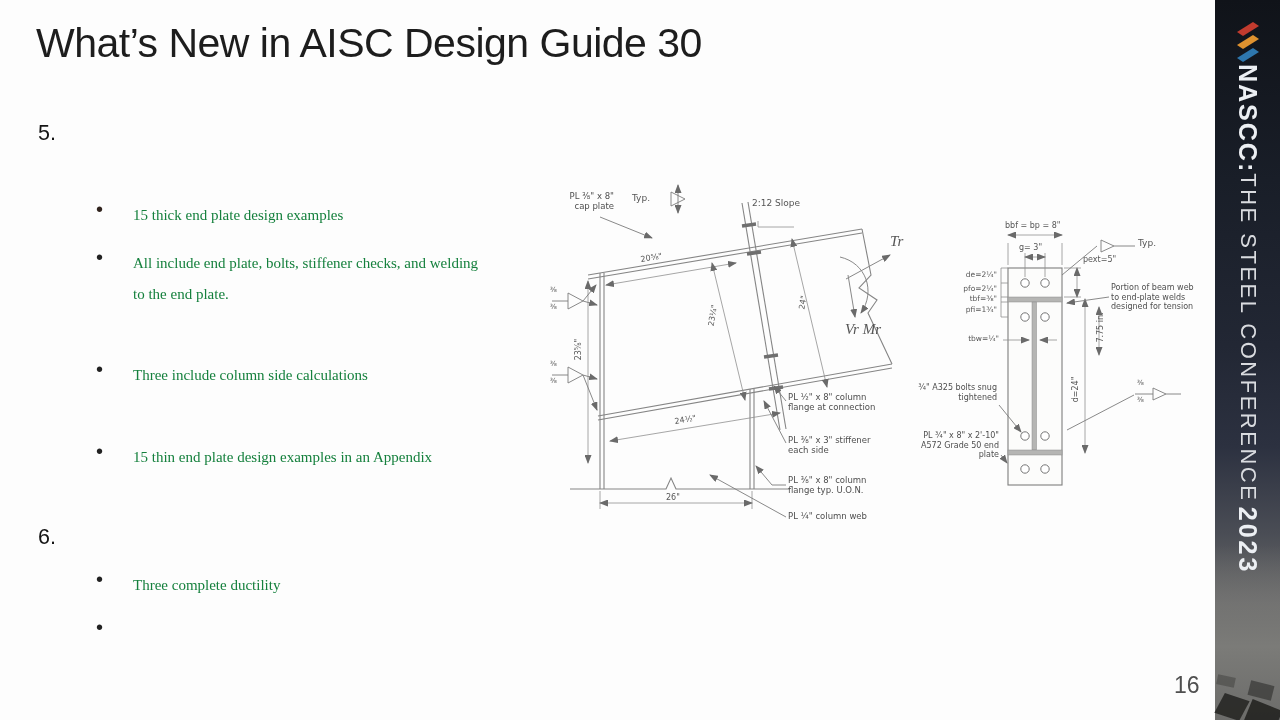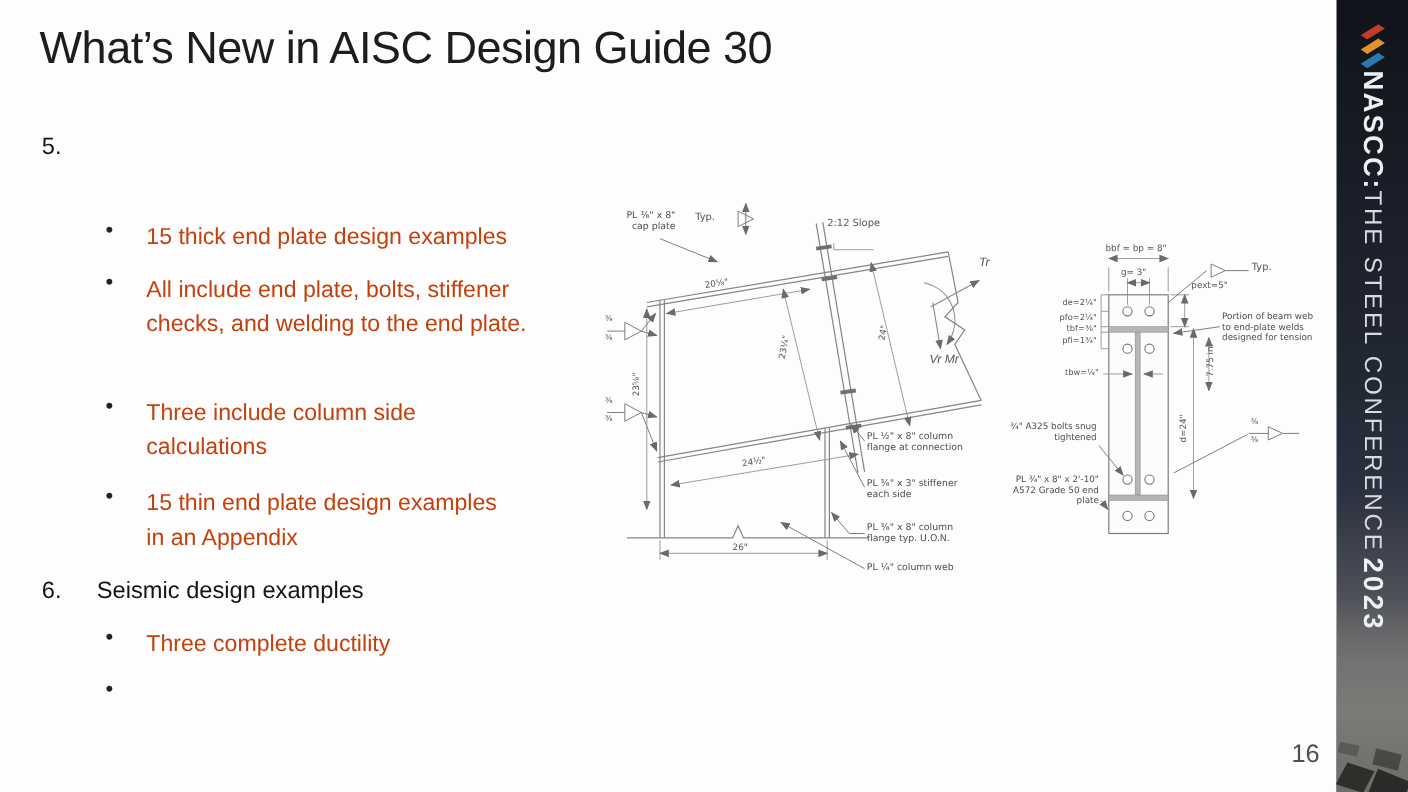--- a/index.html
+++ b/index.html
@@ -5,31 +5,31 @@
   html,body{margin:0;padding:0;background:#e9e9e9;}
   .stage{position:relative;width:1280px;height:720px;background:#fdfdfd;overflow:hidden;
          font-family:"Liberation Sans",sans-serif;}
   
   .title{position:absolute;left:36px;top:20px;font-size:41px;font-weight:500;color:#1d1d1d;
          letter-spacing:-0.5px;white-space:nowrap;}
   .num-label{position:absolute;left:38px;font-size:21.5px;color:#141414;line-height:31px;}
   .num-text{position:absolute;left:88px;font-size:21.5px;color:#141414;line-height:31px;}
   .brow{position:absolute;left:96px;}
   .brow .dot{position:absolute;left:0;top:-2px;font-size:20px;color:#30231d;}
-  .brow .btext{display:block;margin-left:37px;font-size:21px;color:#c2410c;line-height:31px;}
+  .brow .btext{display:block;margin-left:37px;font-size:15px;color:#15803d;line-height:31px;font-family:Liberation Serif, serif;}
   .pagenum{position:absolute;left:1174px;top:672px;font-size:23px;color:#4f4f4f;}
   
   .diag{position:absolute;}
   .diag svg{position:absolute;left:0;top:0;}
   .dl{position:absolute;font-family:"DejaVu Sans",sans-serif;font-size:8.5px;line-height:1.2;
       color:#4e4e4e;white-space:normal;}
   .dim{position:absolute;font-family:"DejaVu Sans",sans-serif;font-size:8px;color:#555;
        white-space:nowrap;}
   .tiny{position:absolute;font-family:"DejaVu Sans",sans-serif;font-size:7px;color:#555;}
-  .ital{font-style:italic;font-size:11px;color:#555;font-family:Liberation Sans, sans-serif;}
+  .ital{font-style:italic;font-size:15px;color:#555;font-family:Liberation Serif, serif;}
   .r9{transform:rotate(-9deg);transform-origin:left top;}
   .r80{transform:rotate(-80deg);transform-origin:center center;}
   .r90{transform:rotate(-90deg);transform-origin:center center;}
   .ra{text-align:right;}
   
   .sidebar{position:absolute;left:1215px;top:0;width:65px;height:720px;z-index:5;
            background:linear-gradient(180deg,#101319 0%,#191e28 25%,#222734 48%,
                        #2c3140 62%,#4a4d55 74%,#6b6b69 84%,#636361 94%,#585856 100%);}
   .sidebar-photo{position:absolute;left:0;top:545px;width:65px;height:175px;
            background:linear-gradient(180deg,rgba(105,105,108,0) 0%,rgba(118,118,118,.55) 28%,
@@ -66,21 +66,20 @@
   <div class="brow" style="top:360px">
     <span class="dot" style="color:#222">•</span>
     <span class="btext" style="width:345px">Three include column side calculations</span>
   </div>
   <div class="brow" style="top:442px">
     <span class="dot" style="color:#222">•</span>
     <span class="btext" style="width:338px">15 thin end plate design examples in an Appendix</span>
   </div>
 
   <div class="num-label" style="top:522px">6.</div>
-  <div class="num-text" style="top:522px;width:420px">Seismic design examples</div>
 
   <div class="brow" style="top:570px">
     <span class="dot" style="color:#222">•</span>
     <span class="btext" style="width:345px">Three complete ductility</span>
   </div>
   <div class="brow" style="top:618px">
     <span class="dot" style="color:#222">•</span>
   </div>
 
   <div class="diag" style="left:540px;top:183px;width:420px;height:360px">

